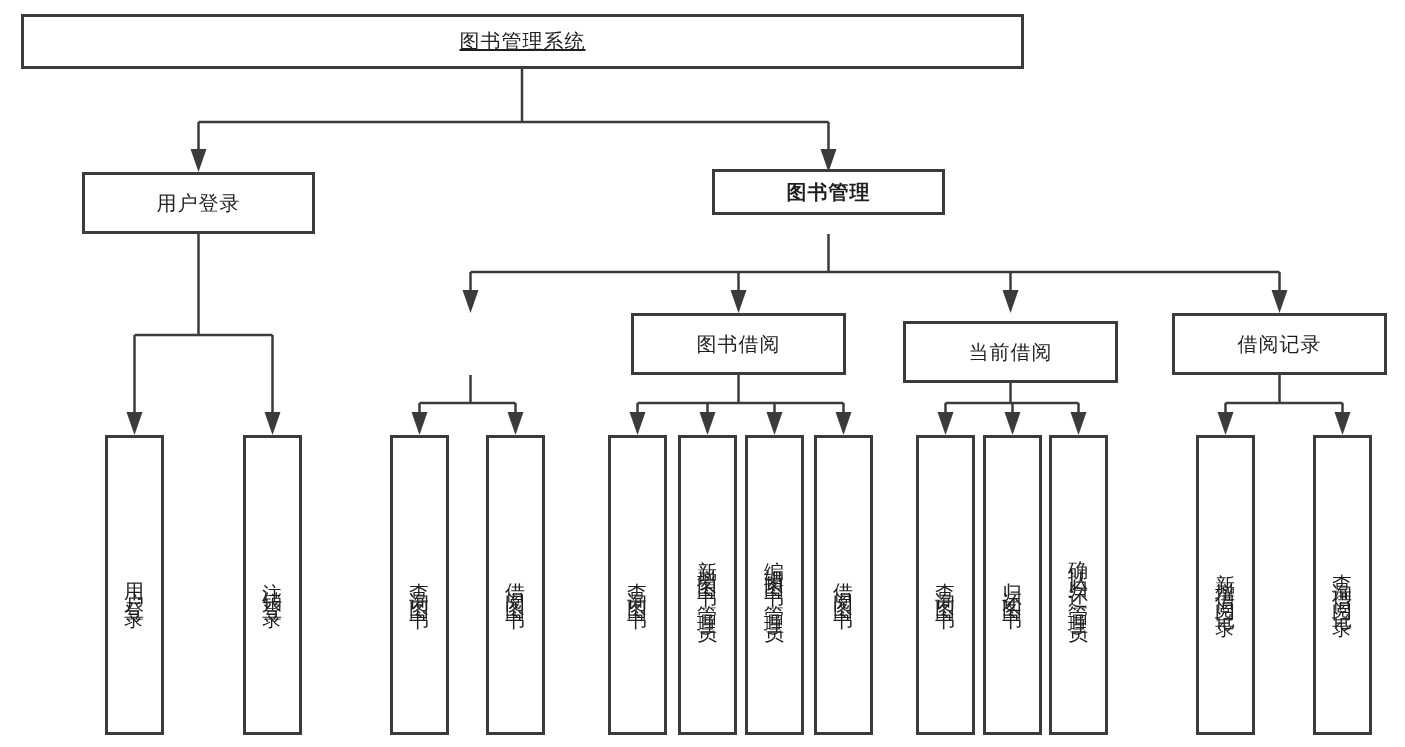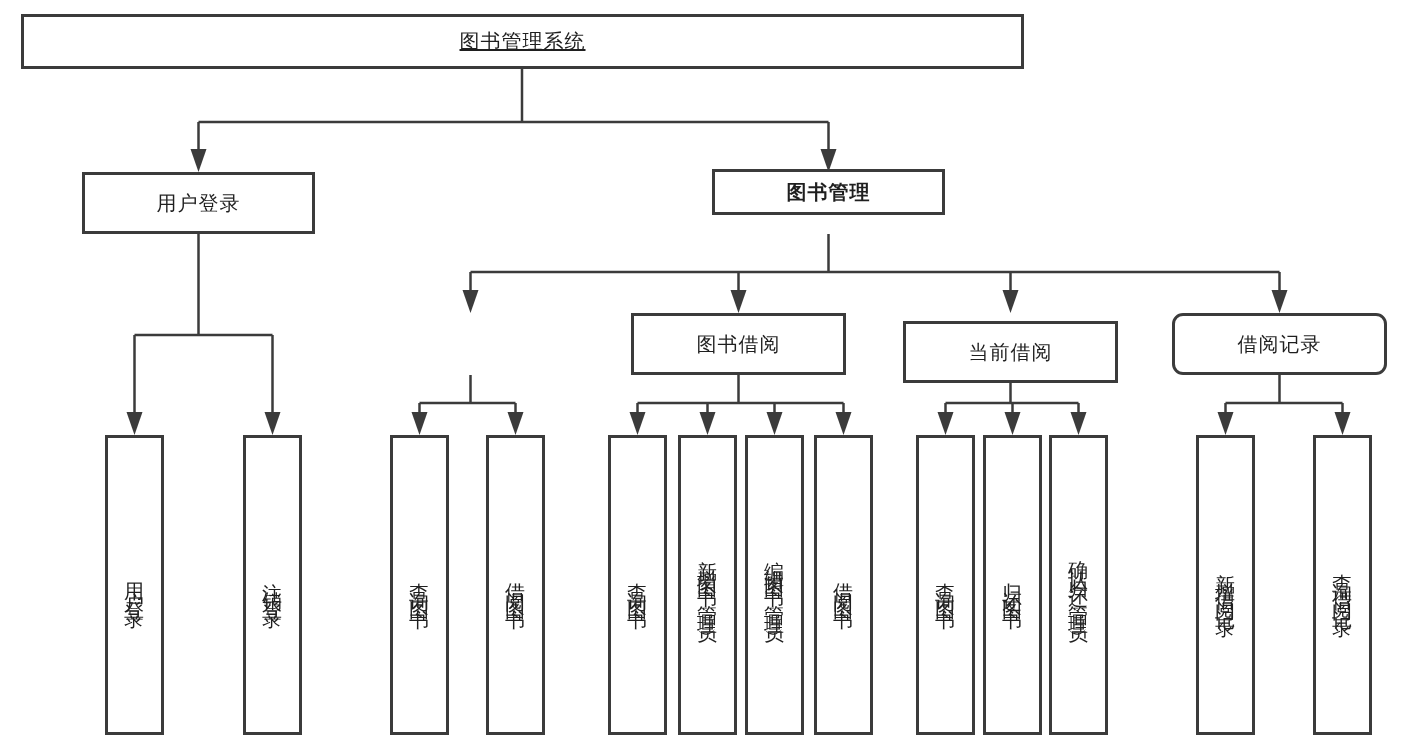--- a/index.html
+++ b/index.html
@@ -137,21 +137,21 @@
   <div class="node" style="left:712px; top:169px; width:233px; height:46px;font-weight:bold;">
     <span class="hlabel">图书管理</span>
   </div>
 
   <div class="node" style="left:631px; top:313px; width:215px; height:62px;">
     <span class="hlabel">图书借阅</span>
   </div>
   <div class="node" style="left:903px; top:313px; width:215px; height:62px;margin-top:8px;">
     <span class="hlabel">当前借阅</span>
   </div>
-  <div class="node" style="left:1172px; top:313px; width:215px; height:62px;border-radius:11px;">
+  <div class="node" style="left:1172px; top:313px; width:215px; height:62px;">
     <span class="hlabel">借阅记录</span>
   </div>
 
   <div class="node leaf" style="left:105px; top:435px; width:59px; height:300px;">
     <span class="vtext">用户登录</span>
   </div>
   <div class="node leaf" style="left:243px; top:435px; width:59px; height:300px;">
     <span class="vtext">注销登录</span>
   </div>
 

